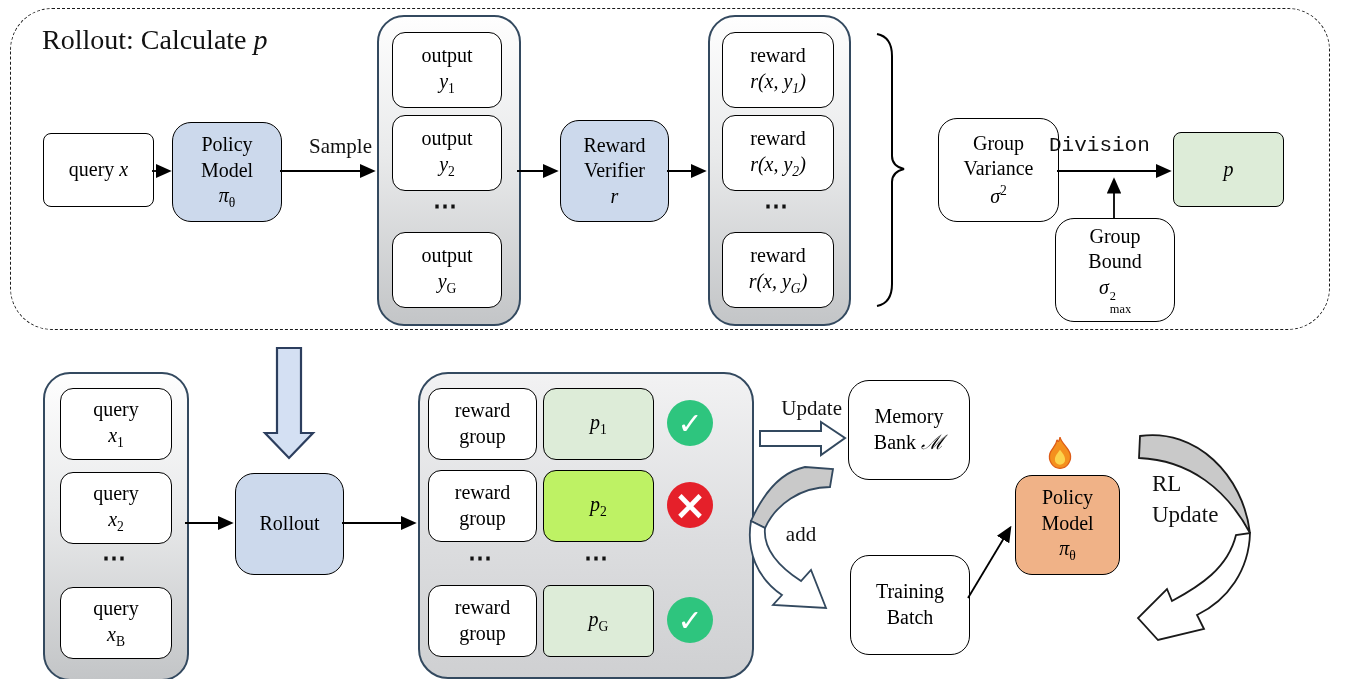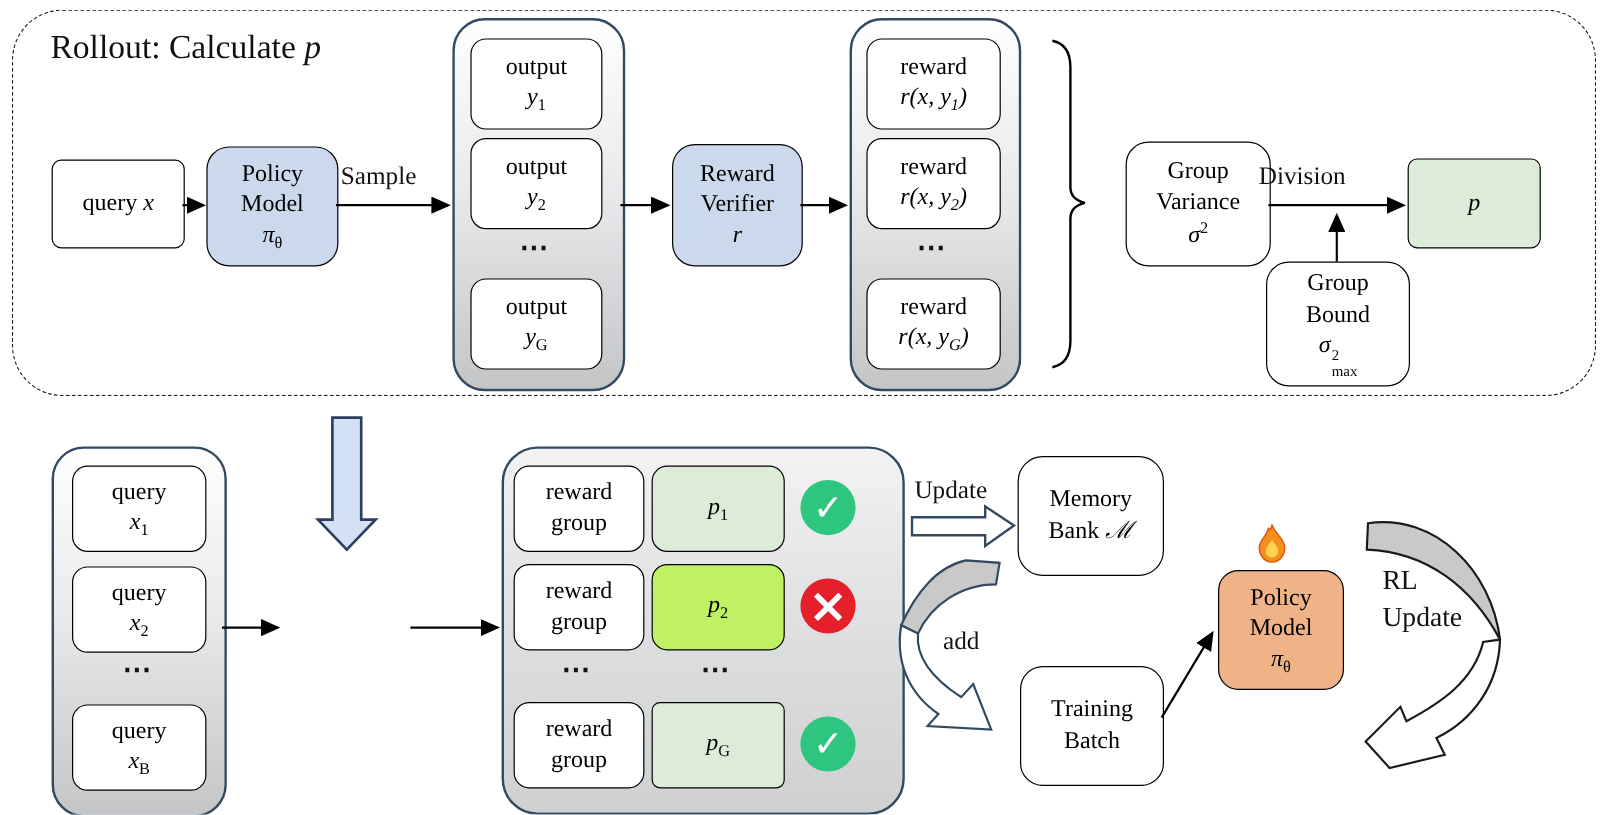--- a/index.html
+++ b/index.html
@@ -28,21 +28,21 @@
     background:linear-gradient(180deg,#fefefe 0%,#e9eaeb 45%,#c3c5c7 100%);
   }
   .m{font-style:italic;}
   sub{font-size:0.68em;}
   sup{font-size:0.68em;}
   .ss{display:inline-flex;flex-direction:column;align-items:flex-start;
       font-size:0.62em;line-height:1.05;vertical-align:-0.5em;margin-left:1px;}
   .ss .t,.ss .b{display:block;}
   .dots{position:absolute;font-size:24px;letter-spacing:2px;font-weight:bold;color:#111;
         transform:translateX(-50%);}
-  .lbl{position:absolute;font-size:21px;color:#111;text-align:left;}
+  .lbl{position:absolute;font-size:21px;color:#111;text-align:right;}
   .circle{
     position:absolute;width:46px;height:46px;border-radius:50%;
     display:flex;align-items:center;justify-content:center;color:#fff;
   }
   .circle.ok{background:#2ec57e;font-size:30px;font-weight:bold;font-family:"DejaVu Sans",sans-serif;}
   .circle.bad{background:#e5202a;font-size:40px;font-weight:bold;font-family:"DejaVu Sans",sans-serif;line-height:1;}
   .overlay{position:absolute;left:0;top:0;width:1346px;height:679px;pointer-events:none;}
 </style>
 </head>
 <body>
@@ -101,21 +101,21 @@
     <div>reward</div>
     <div class="m"><span>r(x, y</span><sub>G</sub><span>)</span></div>
   </div>
 
   <div class="box" style="left:938px;top:118px;width:119px;height:102px;border-radius:19px;">
     <div>Group</div>
     <div>Variance</div>
     <div><span class="m">σ</span><sup>2</sup></div>
   </div>
 
-  <div class="lbl" style="left:1049px;top:134px;width:100px;">Division</div>
+  <div class="lbl" style="left:1049px;top:134px;width:100px;font-family:Liberation Mono, monospace;">Division</div>
 
   <div class="box" style="left:1055px;top:218px;width:118px;height:102px;border-radius:19px;">
     <div>Group</div>
     <div>Bound</div>
     <div><span class="m">σ</span><span class="ss">
           <span class="t">2</span>
           <span class="b">max</span>
         </span></div>
   </div>
 
@@ -131,20 +131,23 @@
   <div class="box" style="left:60px;top:472px;width:110px;height:70px;border-radius:13px;">
     <div>query</div>
     <div><span class="m">x</span><sub>2</sub></div>
   </div>
   <div class="dots" style="left:115px;top:544px;">⋯</div>
   <div class="box" style="left:60px;top:587px;width:110px;height:70px;border-radius:13px;">
     <div>query</div>
     <div><span class="m">x</span><sub>B</sub></div>
   </div>
 
+  <div class="box blue" style="left:235px;top:473px;width:107px;height:100px;border-radius:19px;">
+    <div>Rollout</div>
+  </div>
 
   <div class="stack" style="left:418px;top:372px;width:332px;height:303px;border-radius:30px;background:linear-gradient(180deg,#f2f2f3 0%,#dcdddf 55%,#cfd0d2 100%);"></div>
 
   <div class="box" style="left:428px;top:388px;width:107px;height:70px;border-radius:13px;">
     <div>reward</div>
     <div>group</div>
   </div>
   <div class="box green" style="left:543px;top:388px;width:109px;height:70px;border-radius:13px;">
     <div><span class="m">p</span><sub>1</sub></div>
   </div>

